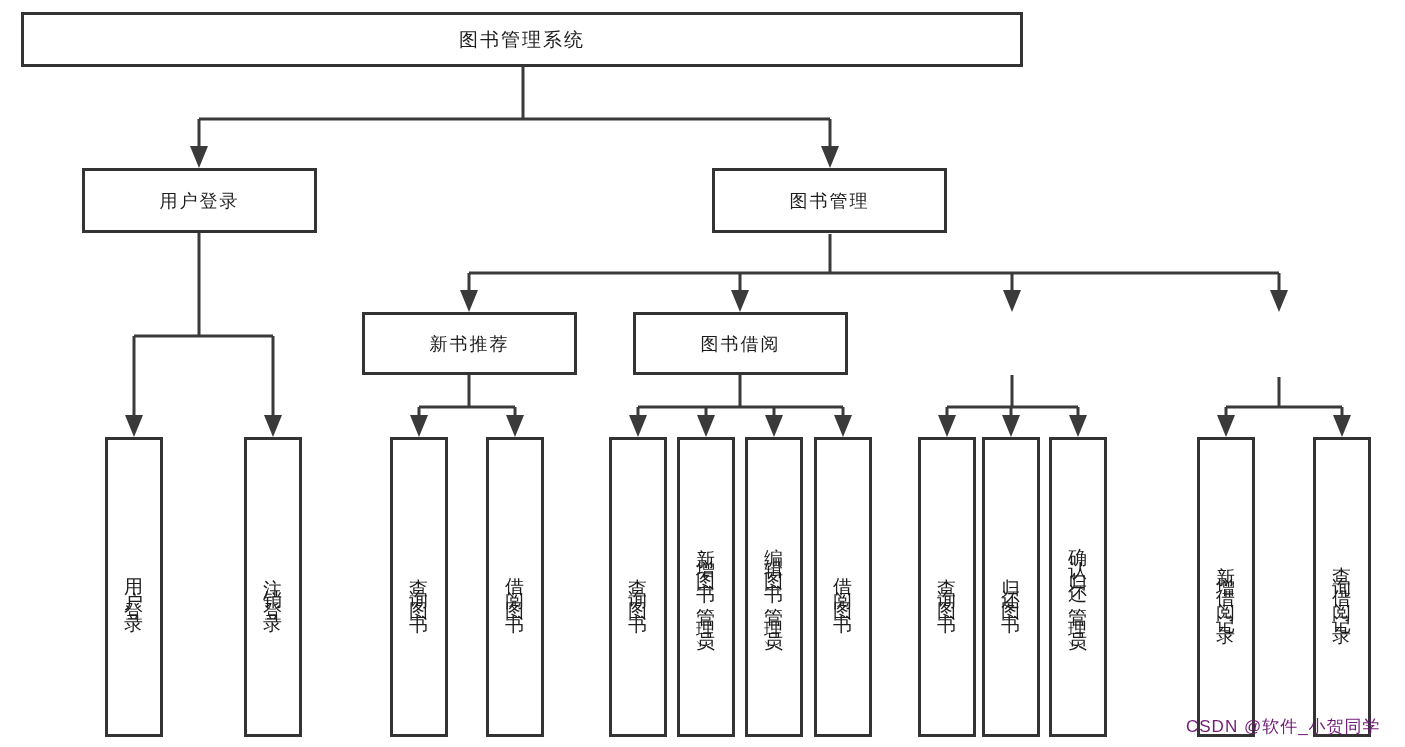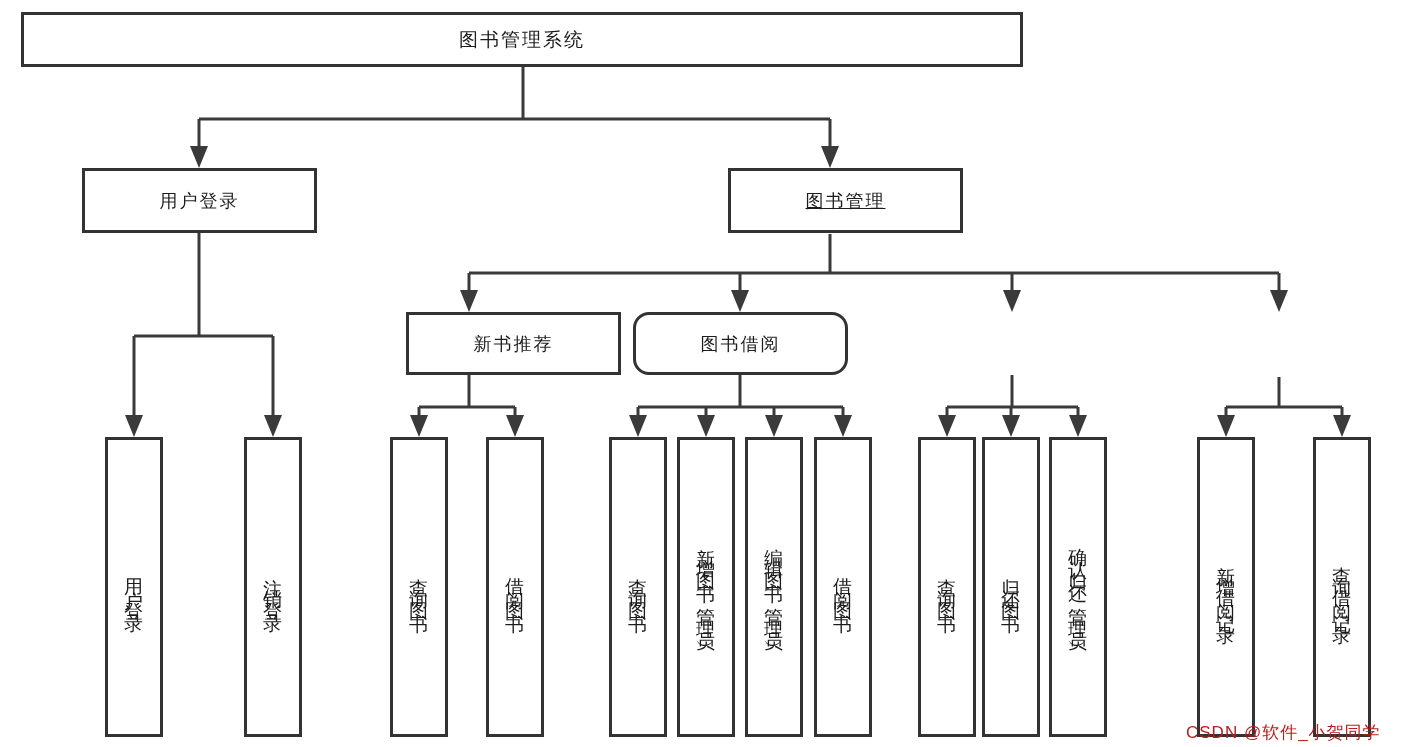--- a/index.html
+++ b/index.html
@@ -45,24 +45,24 @@
     writing-mode: vertical-rl;
     text-orientation: mixed;
     font-size: 19px;
     letter-spacing: 12px;
     line-height: 1;
   }
   
   .root       { left: 21px;   top: 12px;  width: 1002px; height: 55px; }
   .lvl2       { top: 168px; height: 65px; width: 235px; }
   .b-userlogin{ left: 82px; }
-  .b-bookmgmt { left: 728px; text-decoration: underline; }
+  .b-bookmgmt { left: 712px; }
   .lvl3       { top: 312px; height: 63px; width: 215px; }
-  .b-newbook  { left: 362px; margin-left: 44px; }
-  .b-borrowmod{ left: 633px; border-radius: 16px; }
+  .b-newbook  { left: 362px; }
+  .b-borrowmod{ left: 633px; }
   .b-current  { left: 905px; }
   .b-records  { left: 1172px; width: 213px; }
   .leaf       { top: 437px; height: 300px; width: 58px; }
   .lf-1  { left: 105px; }
   .lf-2  { left: 244px; }
   .lf-3  { left: 390px; }
   .lf-4  { left: 486px; }
   .lf-5  { left: 609px; }
   .lf-6  { left: 677px; }
   .lf-7  { left: 745px; }
@@ -71,24 +71,23 @@
   .lf-10 { left: 982px; }
   .lf-11 { left: 1049px; }
   .lf-12 { left: 1197px; }
   .lf-13 { left: 1313px; }
   #watermark {
     position: absolute;
     left: 1186px;
     top: 715px;
     font-size: 17px;
     letter-spacing: 1px;
-    color: #b91c1c;
+    color: #701a75;
     white-space: nowrap;
     z-index: 5;
-    margin-top: 6px;
   }
 </style>
 </head>
 <body>
 
 <div id="canvas">
 
   <svg id="wires" viewBox="0 0 1405 747" xmlns="http://www.w3.org/2000/svg">
     <g stroke="#3a3a3a" stroke-width="3" fill="none">
 

